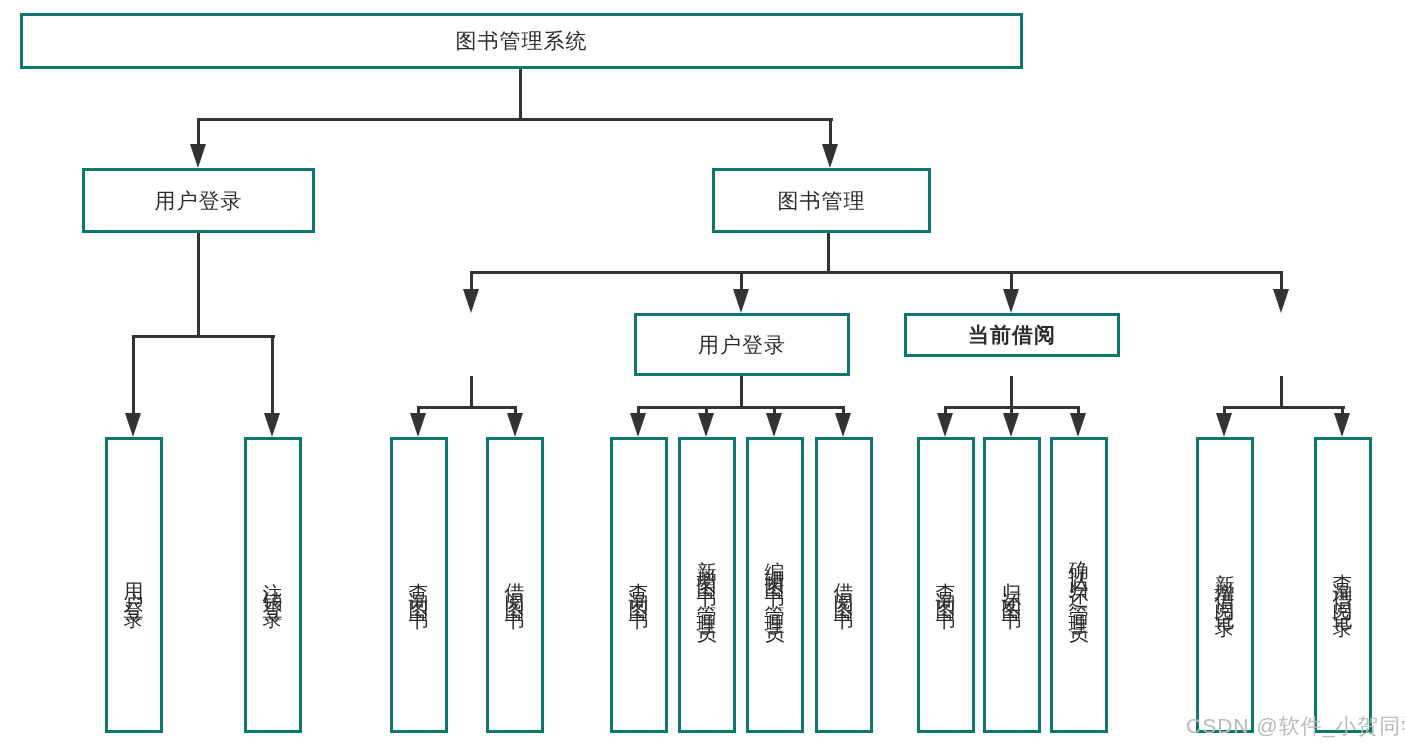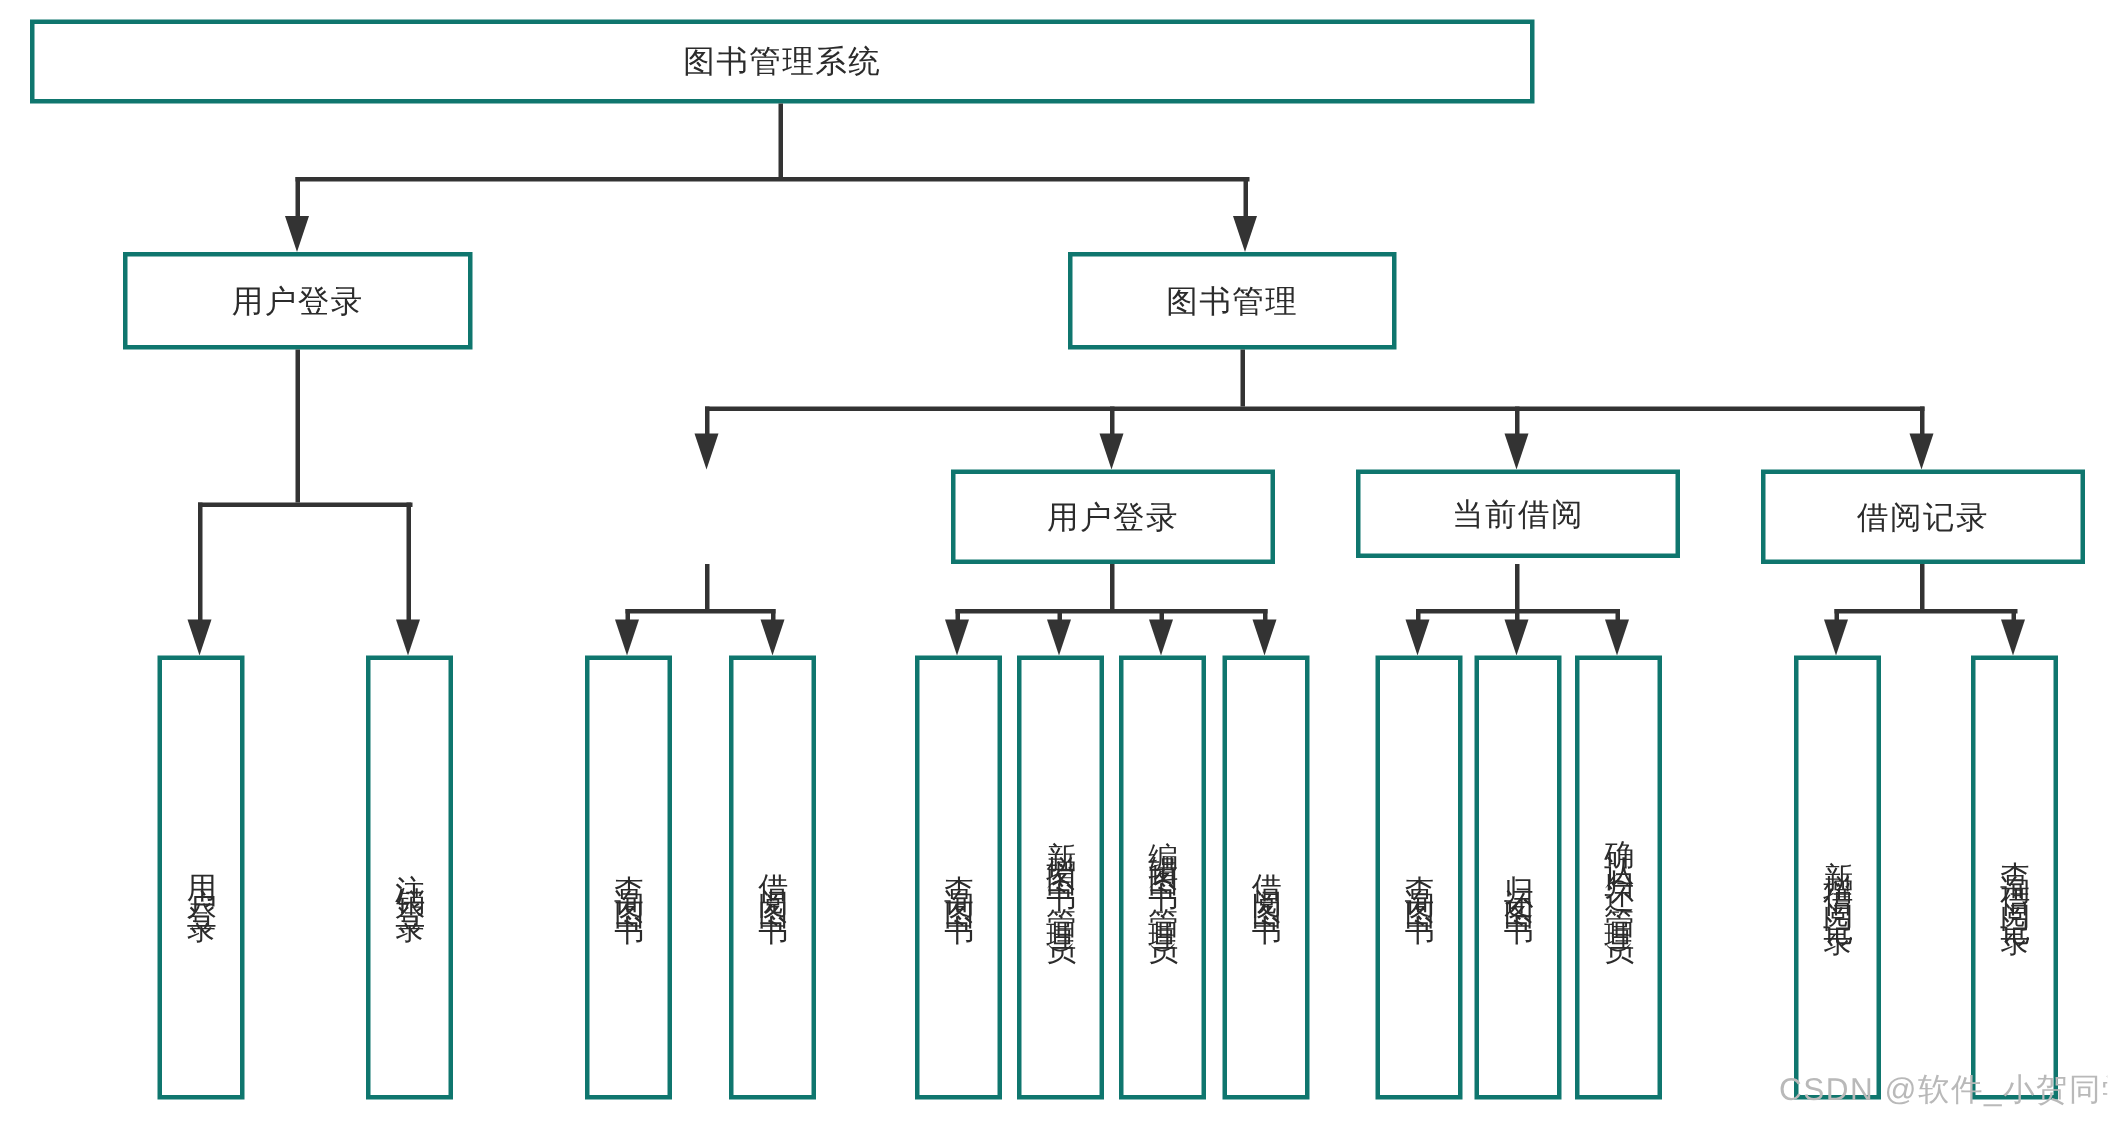--- a/index.html
+++ b/index.html
@@ -90,22 +90,21 @@
   <div class="vline" style="left:470px; top:271px; height:20px;"></div>
   <div class="arrowhead" style="left:463px; top:289px;"></div>
   <div class="vline" style="left:740px; top:271px; height:20px;"></div>
   <div class="arrowhead" style="left:733px; top:289px;"></div>
   <div class="vline" style="left:1010px; top:271px; height:20px;"></div>
   <div class="arrowhead" style="left:1003px; top:289px;"></div>
   <div class="vline" style="left:1280px; top:271px; height:20px;"></div>
   <div class="arrowhead" style="left:1273px; top:289px;"></div>
 
   <div class="node" style="left:634px; top:313px; width:216px; height:63px;">用户登录</div>
-  <div class="node" style="left:904px; top:313px; width:216px; height:59px;">当前借阅</div>
-  <div class="node" style="left:1174px; top:313px; width:216px; height:63px;">借阅记录</div>
+  <div class="node" style="left:904px; top:313px; width:216px; height:44px;font-weight:bold;">当前借阅</div>
 
   <div class="vline" style="left:470px; top:376px; height:30px;"></div>
   <div class="hline" style="left:417px; top:406px; width:100px;"></div>
   <div class="vline" style="left:417px; top:406px; height:9px;"></div>
   <div class="arrowhead" style="left:410px; top:413px;"></div>
   <div class="vline" style="left:514px; top:406px; height:9px;"></div>
   <div class="arrowhead" style="left:507px; top:413px;"></div>
 
   <div class="vline" style="left:740px; top:376px; height:30px;"></div>
   <div class="hline" style="left:637px; top:406px; width:208px;"></div>

